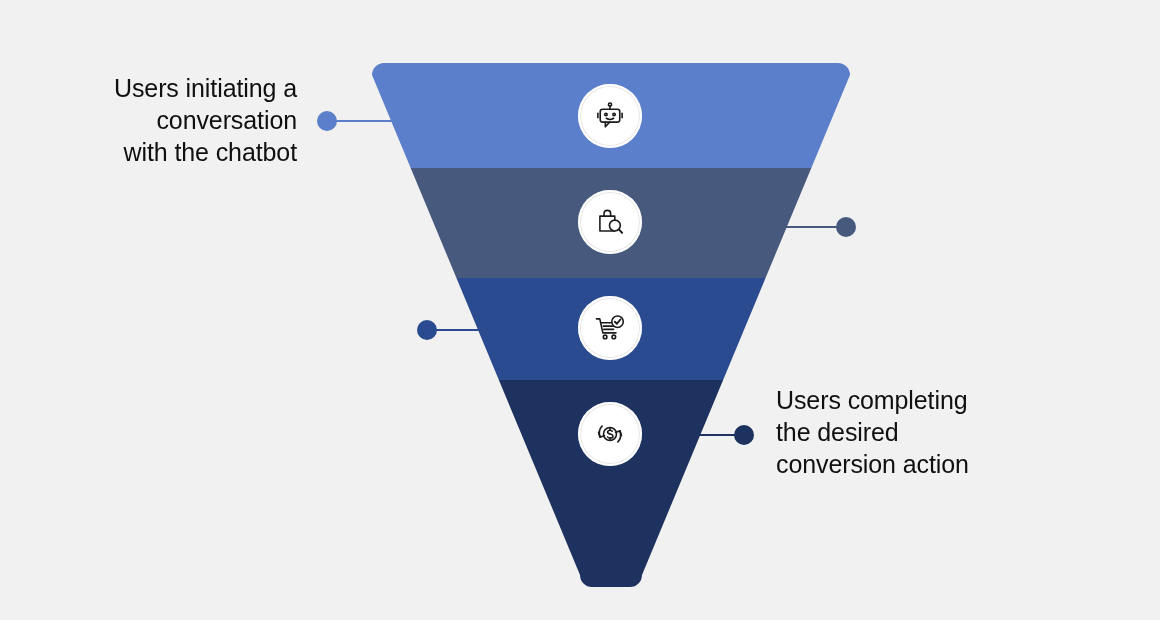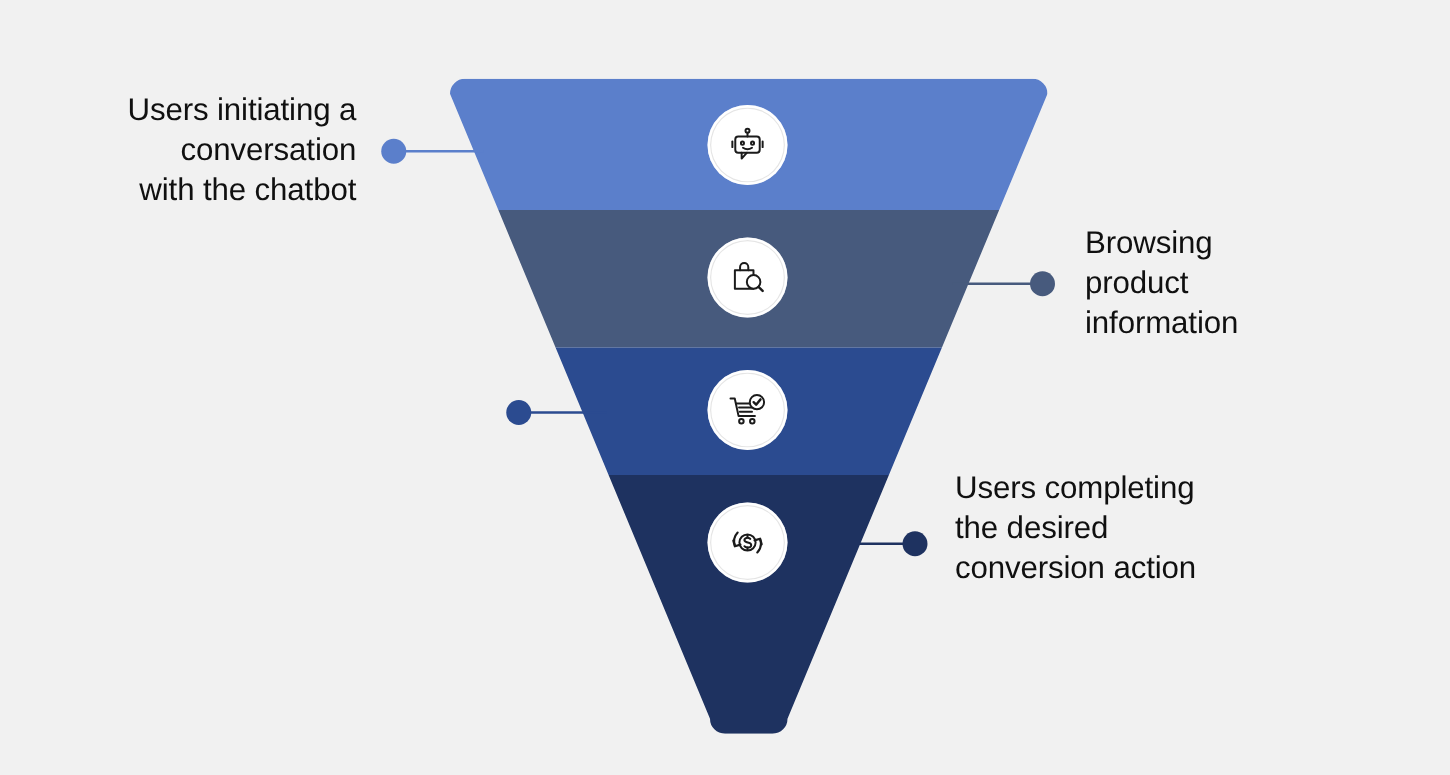--- a/index.html
+++ b/index.html
@@ -4,21 +4,21 @@
 <title>Conversion Funnel Diagram</title>
 <style>
   * { margin:0; padding:0; box-sizing:border-box; }
   html,body { width:1160px; height:620px; }
   body {
     background:#f1f1f1;
     font-family:"Liberation Sans", sans-serif;
     position:relative;
     overflow:hidden;
   }
-  #stage { position:absolute; inset:0; }
+  #stage { position:absolute; inset:0;margin-left:12px; }
 
   
   #funnel-svg { position:absolute; left:0; top:0; width:1160px; height:620px; }
 
   
   .icon-badge {
     position:absolute;
     width:64px; height:64px;
     border-radius:50%;
     background:#ffffff;
@@ -50,21 +50,21 @@
     font-weight:400;
     letter-spacing:-0.1px;
     white-space:pre-line;
   }
   .label.right-al { text-align:right; }
   .label.left-al  { text-align:left; }
 
   #label-1 { left:40px;  top:72px;  width:245px; text-align:right; }
   #label-2 { left:868px; top:178px; width:260px; text-align:left; }
   #label-3 { left:120px; top:282px; width:262px; text-align:right; }
-  #label-4 { left:764px; top:374px; width:262px; text-align:left; }
+  #label-4 { left:764px; top:384px; width:262px; text-align:left; }
 </style>
 </head>
 <body style="background: rgb(241, 241, 241);">
 
 <div id="stage">
 
   <svg id="funnel-svg" viewBox="0 0 1160 620">
     <defs>
       <clipPath id="clip-top">
         <path d="M 372,63 H 826 A 12,12 0 0 1 838,75 L 630,575 A 12,12 0 0 1 618,587 H 580
@@ -145,22 +145,19 @@
       <path d="M25.4 13.4 a9.8 9.8 0 0 1-2.0 10.1" stroke-width="1.6"></path>
       <path d="M5.3 14.6 L6.5 18.9 L10.7 17.6" stroke-width="1.6"></path>
       <path d="M26.7 17.4 L25.5 13.1 L21.3 14.4" stroke-width="1.6"></path>
     </svg>
   </div>
 
   <div class="label right-al" id="label-1">Users initiating a
 conversation
 with the chatbot</div>
 
-  <div class="label left-al" id="label-2">Browsing
-product
-information</div>
 
 
   <div class="label left-al" id="label-4">Users completing
 the desired
 conversion action</div>
 
 </div>
 
 </body></html>

